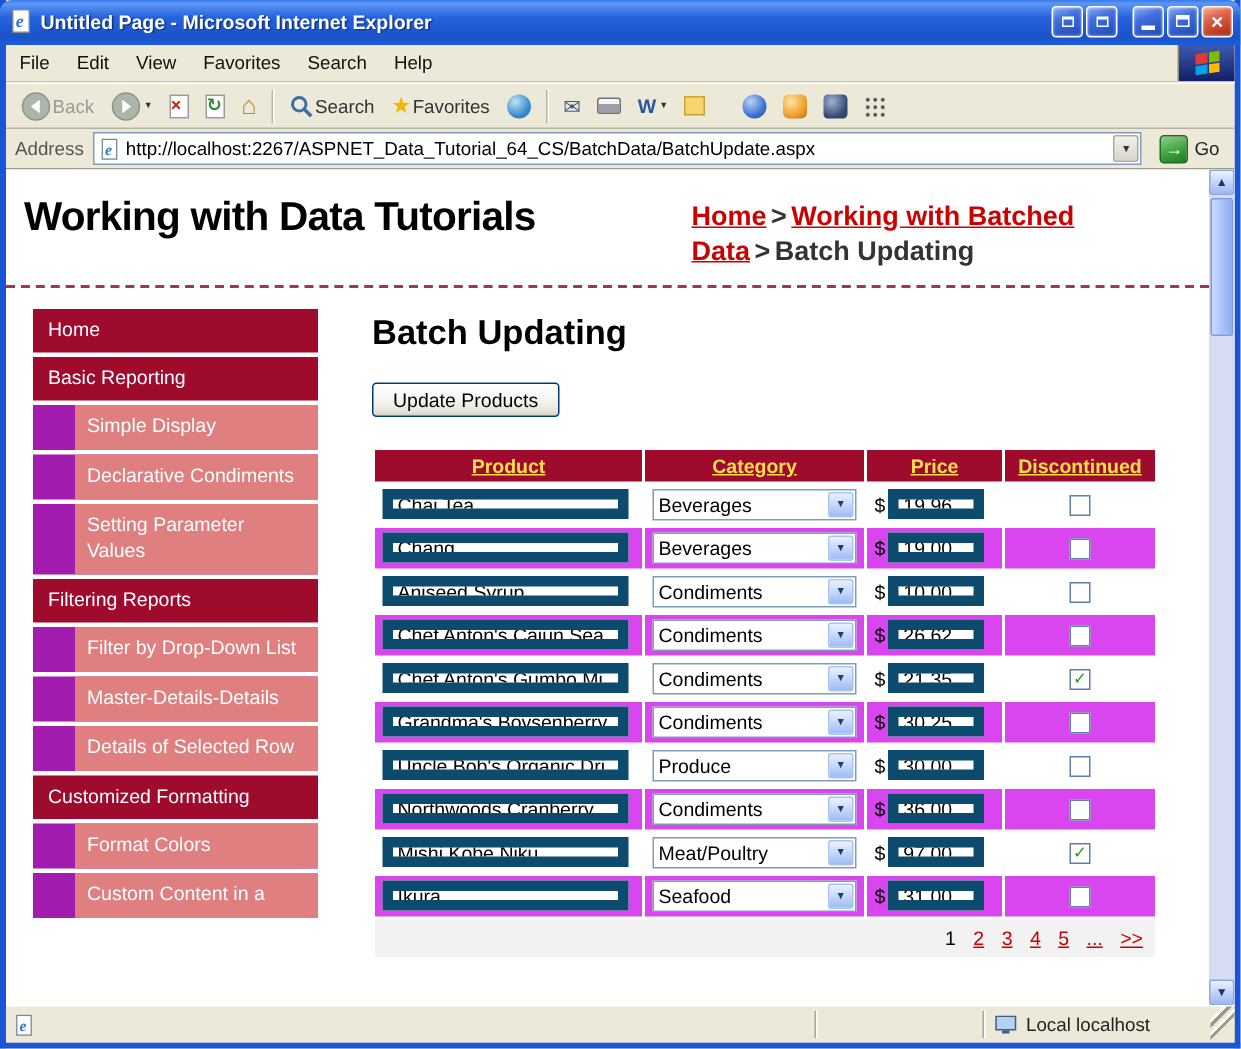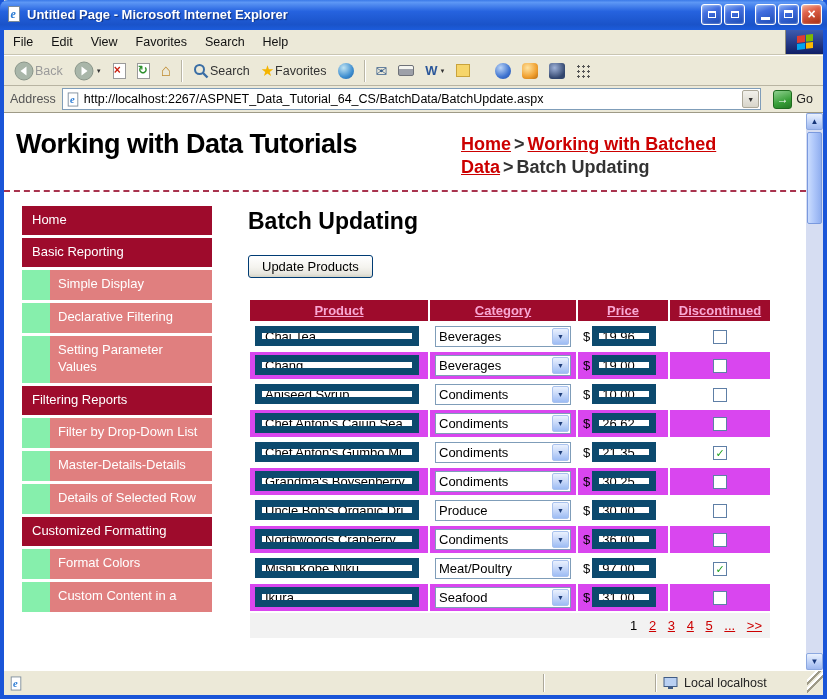--- a/index.html
+++ b/index.html
@@ -100,34 +100,34 @@
   .site-title{font-size:27px;font-weight:bold;color:#000;letter-spacing:-.5px}
   .breadcrumb{width:335px;font-size:18px;font-weight:bold;color:#333;line-height:1.3;padding-top:4px}
   .bc-link{color:#CC0000;text-decoration:underline;cursor:pointer}
   .bc-sep{color:#333;padding:0 3px}
   .dashed{border-top:2px dashed #A8334E;margin-top:2px}
 
   .cols{display:flex;align-items:flex-start;padding-top:14px}
   nav.sidebar{flex:none;width:190px;margin-left:18px;font-size:13px}
   .nav-entry{margin-bottom:3px}
   .nav-head{background:#9E0B2C;color:#fff;padding:6px 28px 7px 10px;line-height:1.25;cursor:pointer}
-  .nav-item{background:#86efac;cursor:pointer}
+  .nav-item{background:#a21caf;cursor:pointer}
   .nav-item .inner{display:block;margin-left:28px;background:#E07F7F;color:#fff;
     padding:6px 8px 7px;line-height:1.3}
 
   main.maincol{flex:1;padding-left:36px;padding-right:28px}
   .page-heading{font-size:23px;font-weight:bold;color:#000;margin:2px 0 0}
   .xpbtn{margin-top:20px;padding:3px 13px;font-size:13px;color:#000;cursor:pointer;
     font-family:"Liberation Sans","DejaVu Sans",sans-serif;
     border:1px solid #003C74;border-radius:3px;
     background:linear-gradient(180deg,#FFFFFF 0%,#F4F3EE 55%,#E6E5DD 85%,#D5D3C5 100%)}
   .xpbtn.bottom{margin-top:46px}
 
   table.grid{margin-top:20px;border-collapse:separate;border-spacing:2px;font-size:13px}
-  .grid th{background:#9E0B2C;color:#f9a8d4;font-weight:bold;text-align:center;padding:3px 6px}
+  .grid th{background:#9E0B2C;color:#fde047;font-weight:bold;text-align:center;padding:3px 6px}
   .grid th .th-link{text-decoration:underline;cursor:pointer}
   .grid td{padding:3px 5px;vertical-align:middle}
   tr.w td{background:#fff}
   tr.p td{background:#d946ef}
   .col-prod{width:178px}.col-cat{width:144px}.col-price{width:90px}.col-disc{width:100px}
   .tb{height:20px;border:7px solid #0c4a6e;background:#fff;font-size:13px;padding:1px 3px;
     font-family:"Liberation Sans","DejaVu Sans",sans-serif}
   .tb.prod{width:164px}
   .tb.price{width:64px}
   .cur{margin-right:2px}
@@ -309,21 +309,21 @@
 
       <div class="cols">
 
         <nav class="sidebar">
           <div class="nav-entry nav-head">Home</div>
           <div class="nav-entry nav-head">Basic Reporting</div>
           <div class="nav-entry nav-item">
               <span class="inner">Simple Display</span>
             </div>
           <div class="nav-entry nav-item">
-              <span class="inner">Declarative Filtering</span>
+              <span class="inner">Declarative Condiments</span>
             </div>
           <div class="nav-entry nav-item">
               <span class="inner">Setting Parameter Values</span>
             </div>
           <div class="nav-entry nav-head">Filtering Reports</div>
           <div class="nav-entry nav-item">
               <span class="inner">Filter by Drop-Down List</span>
             </div>
           <div class="nav-entry nav-item">
               <span class="inner">Master-Details-Details</span>

